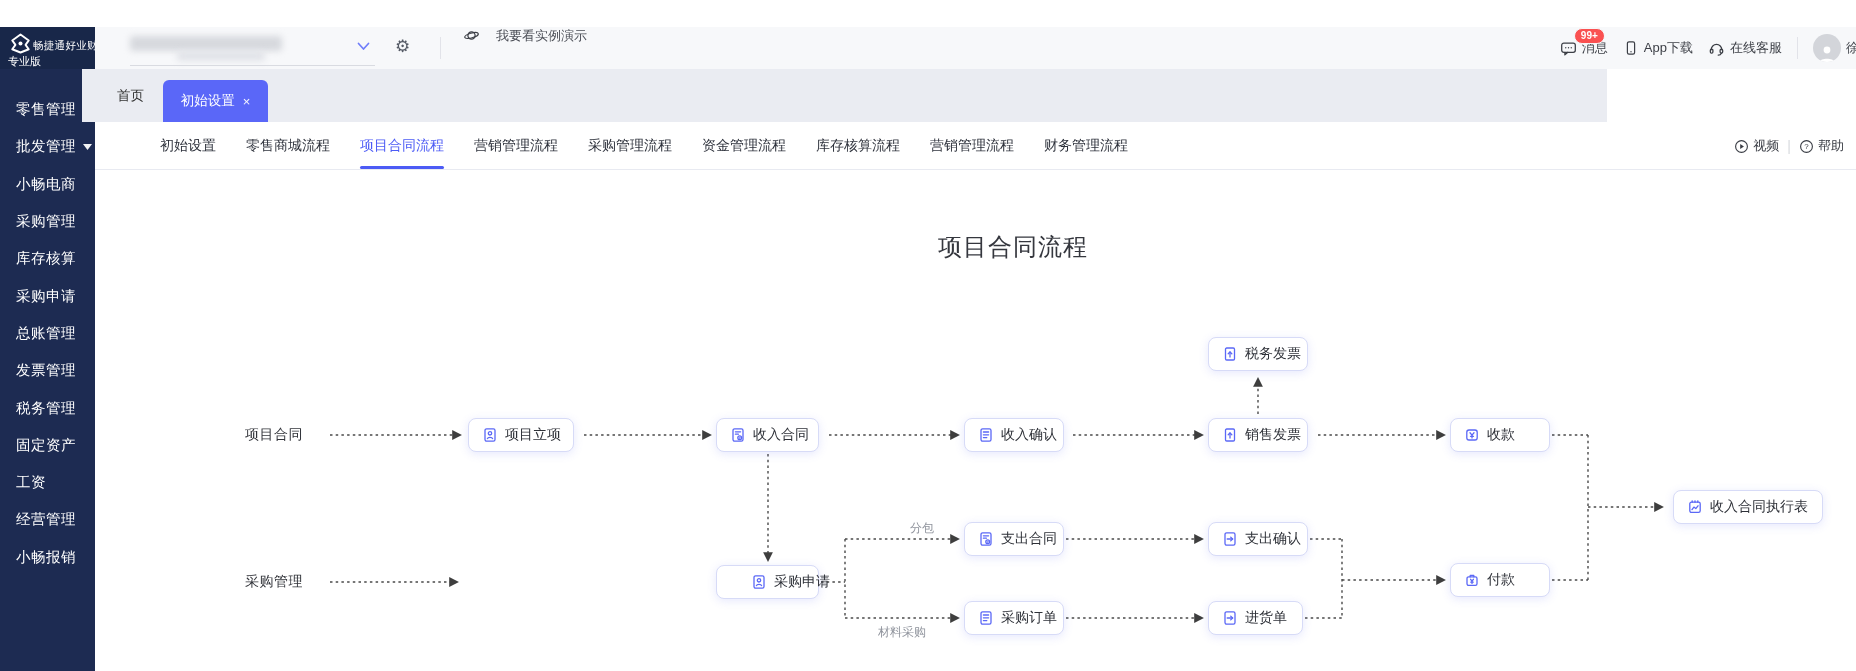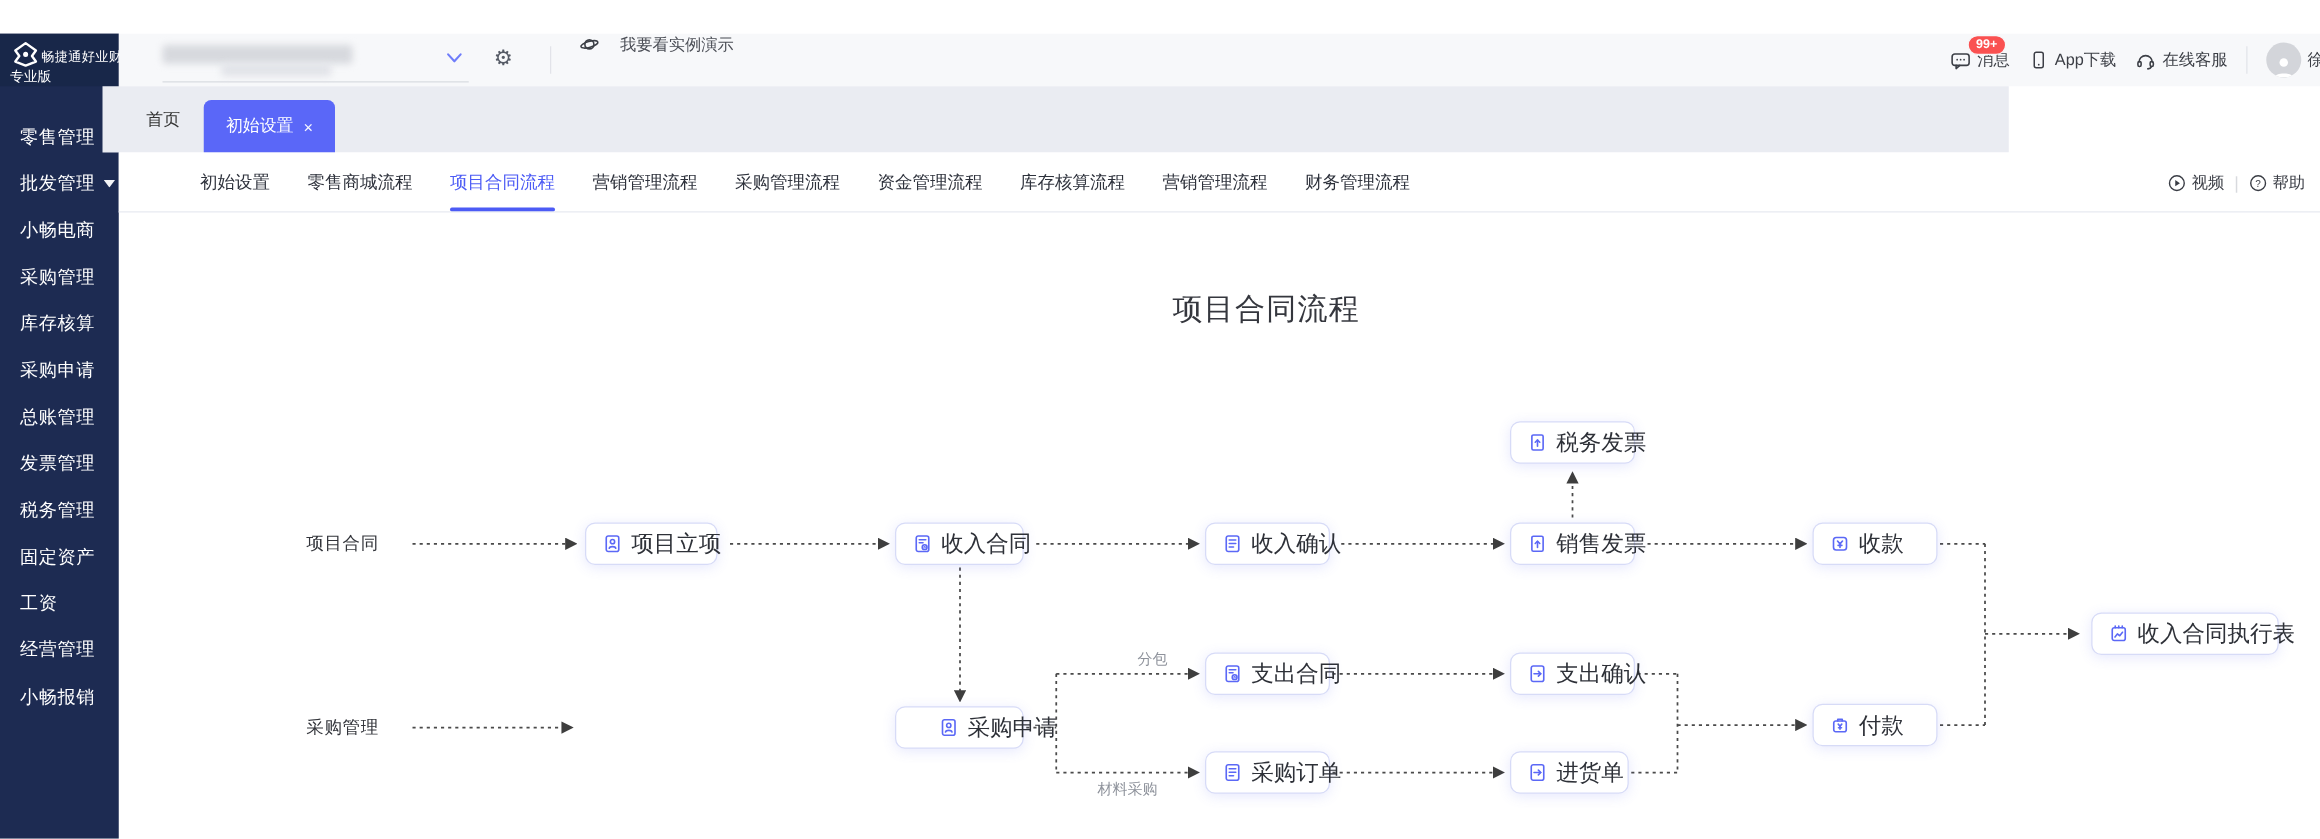--- a/index.html
+++ b/index.html
@@ -47,21 +47,21 @@
   #subnav-right .vdiv{color:#d8dade;font-size:14px;}
   #subnav-right .grp{display:flex;align-items:center;gap:4px;cursor:pointer;}
 
   
   #flow-layer{left:0;top:0;width:1856px;height:671px;}
   #flow-title{position:absolute;left:938px;top:231px;font-size:24px;color:#35373e;font-weight:500;letter-spacing:1px;white-space:nowrap;}
   .rowlabel{position:absolute;transform:translateY(-50%);font-size:14px;color:#32343a;letter-spacing:.5px;white-space:nowrap;}
   .branchlabel{position:absolute;transform:translate(-50%,-50%);font-size:12px;color:#8f939c;white-space:nowrap;}
   .fnode{position:absolute;height:34px;background:#fff;border:1px solid #d7dbf7;border-radius:8px;
          box-shadow:0 2px 10px rgba(100,110,245,.16);display:flex;align-items:center;gap:7px;
-         padding-left:13px;box-sizing:border-box;font-size:18px;color:#2e3138;cursor:pointer;white-space:nowrap;}
+         padding-left:13px;box-sizing:border-box;font-size:14px;color:#2e3138;cursor:pointer;white-space:nowrap;}
   .nicon{stroke:#5b68f6;fill:none;stroke-width:1.3;stroke-linecap:round;stroke-linejoin:round;flex:0 0 auto;}
   .hicon{stroke:#3c3f46;fill:none;stroke-width:1.2;stroke-linecap:round;stroke-linejoin:round;}
   .edash{stroke:#4a4a4a;stroke-width:1.4;fill:none;stroke-dasharray:2.5 3.2;}
 </style>
 </head>
 <body>
 
 <div id="topstrip" class="abs"></div>
 
 <div id="navcol" class="abs">

